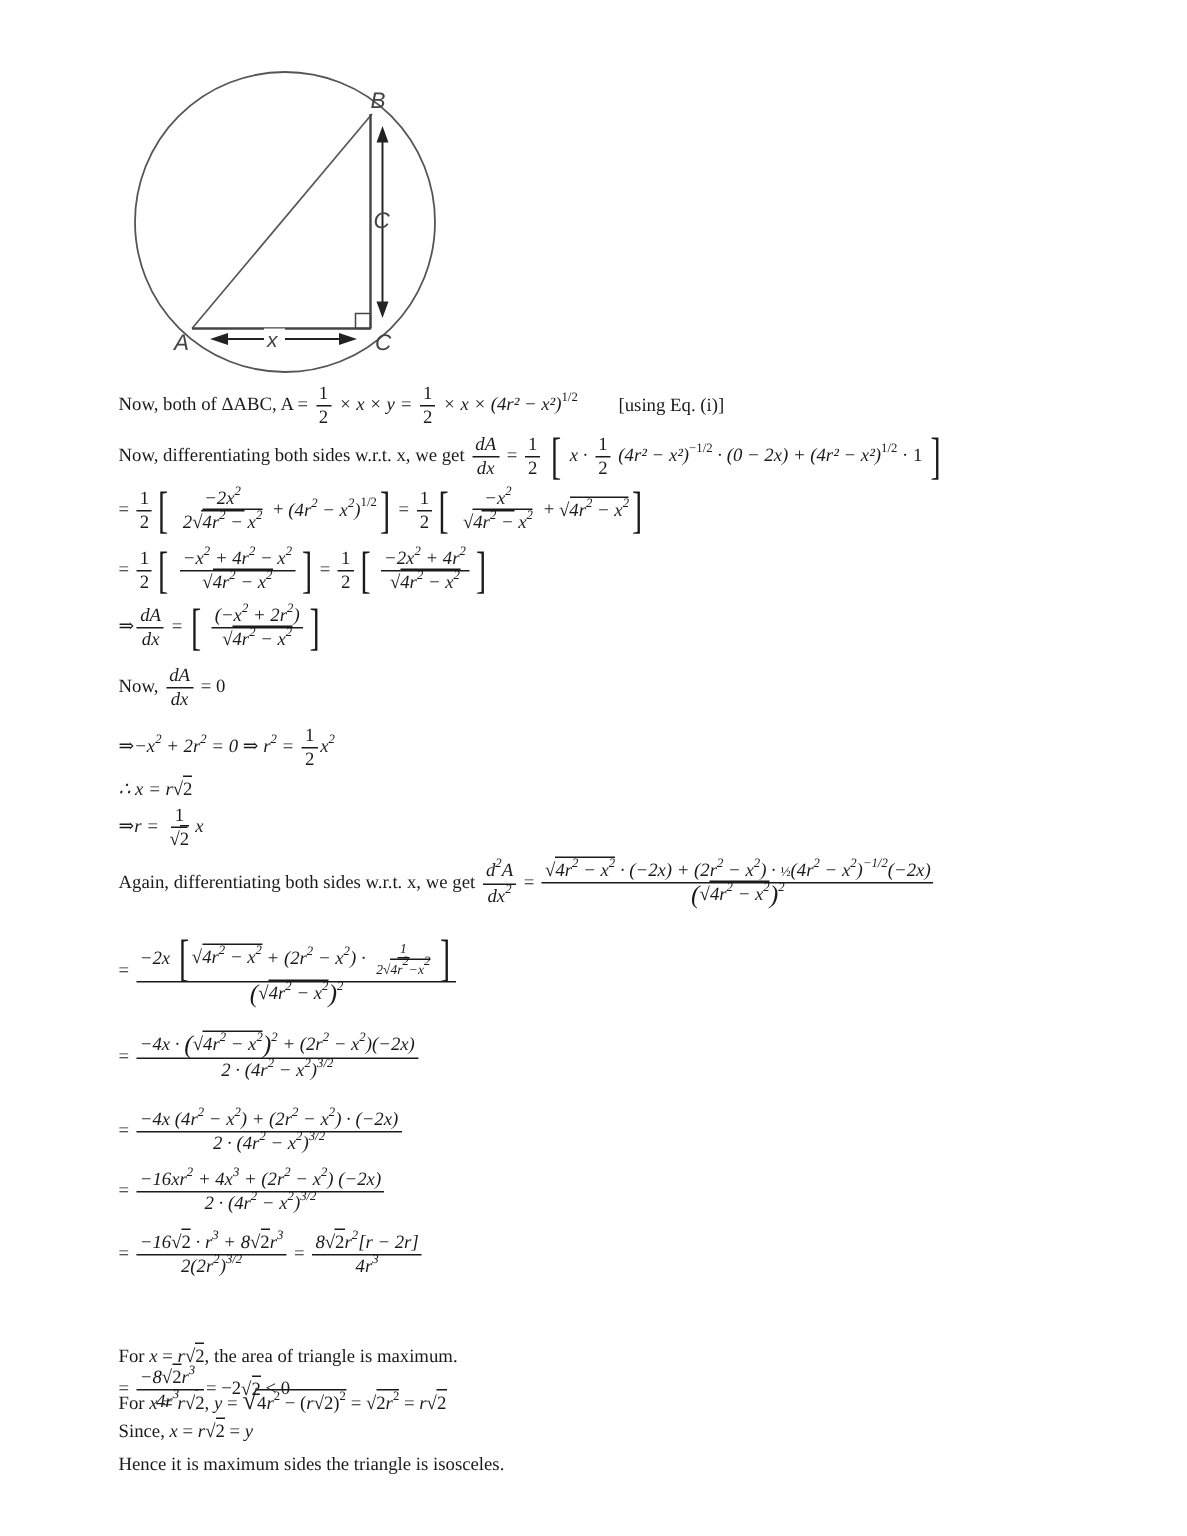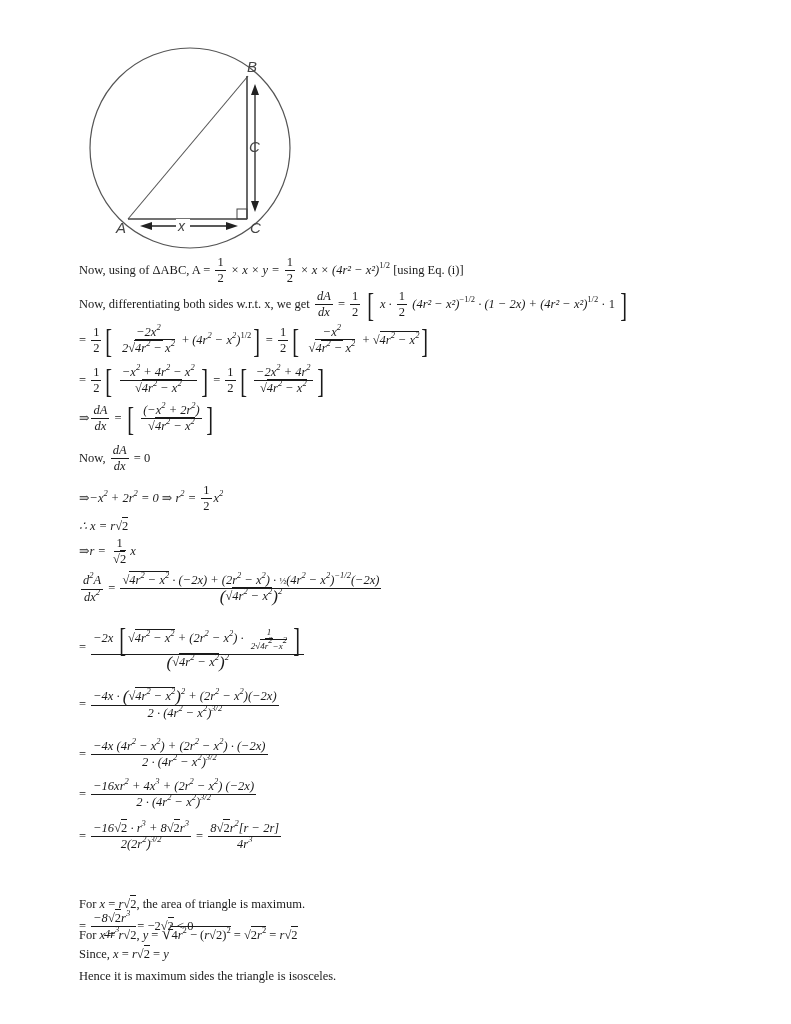--- a/index.html
+++ b/index.html
@@ -39,53 +39,53 @@
   <polygon points="238,226 226,222 226,230" fill="#222"></polygon>
   <rect x="176" y="219" width="14" height="14" fill="#fff"></rect>
   <text x="247" y="72" font-size="15" fill="#444">B</text>
   <text x="249" y="152" font-size="15" fill="#444">C</text>
   <text x="250" y="233" font-size="15" fill="#444">C</text>
   <text x="116" y="233" font-size="15" fill="#444">A</text>
   <text x="178" y="231" font-size="14" fill="#444">x</text>
 </svg>
 
 <div class="ln" style="top:256px">
-  <span>Now, using of ΔABC, A =</span>
+  <span>Now, both of ΔABC, A =</span>
   <span class="frac">
       <span class="n">1</span>
       <span class="d">2</span>
     </span>
   <span class="v">× x × y =</span>
   <span class="frac">
       <span class="n">1</span>
       <span class="d">2</span>
     </span>
   <span class="v">× x ×</span>
   <span class="v">(4r² − x²)</span><sup>1/2</sup>
-  <span style="">[using Eq. (i)]</span>
+  <span style="margin-left:24px">[using Eq. (i)]</span>
 </div>
 
 <div class="ln" style="top:290px">
   <span>Now, differentiating both sides w.r.t. x, we get</span>
   <span class="frac v">
       <span class="n">dA</span>
       <span class="d">dx</span>
     </span> =
   <span class="frac">
       <span class="n">1</span>
       <span class="d">2</span>
     </span>
   <span class="br2">[</span>
   <span class="v">x ·</span>
   <span class="frac">
       <span class="n">1</span>
       <span class="d">2</span>
     </span>
   <span class="v">(4r² − x²)</span><sup>−1/2</sup>
-  <span class="v">· (1 − 2x) + (4r² − x²)</span><sup>1/2</sup>
+  <span class="v">· (0 − 2x) + (4r² − x²)</span><sup>1/2</sup>
   <span>· 1</span>
   <span class="br2">]</span>
 </div>
 
 <div class="ln" style="top:326px">
   = <span class="frac">
       <span class="n">1</span>
       <span class="d">2</span>
     </span><span class="br2">[</span>
   <span class="frac v">
@@ -155,20 +155,21 @@
       <span class="n">1</span>
       <span class="d"><span class="sq"><span class="rad">√</span><span class="arg">2</span></span></span>
     </span>x
 </div>
 
 <div class="ln v" style="top:520px">
   ∴ x = r<span class="sq"><span class="rad">√</span><span class="arg" style="font-style:normal">2</span></span>
 </div>
 
 <div class="ln" style="top:574px">
+  <span>Again, differentiating both sides w.r.t. x, we get</span>
   <span class="frac v">
       <span class="n">d<sup>2</sup>A</span>
       <span class="d">dx<sup>2</sup></span>
     </span> =
   <span class="frac v">
     <span class="n"><span class="sq"><span class="rad">√</span><span class="arg">4r<sup>2</sup> − x<sup>2</sup></span></span> · (−2x) + (2r<sup>2</sup> − x<sup>2</sup>) · <span style="font-size:9px;font-style:normal">½</span>(4r<sup>2</sup> − x<sup>2</sup>)<sup>−1/2</sup>(−2x)</span>
     <span class="d"><span class="pn">(</span><span class="sq"><span class="rad">√</span><span class="arg">4r<sup>2</sup> − x<sup>2</sup></span></span><span class="pn">)</span><sup>2</sup></span>
   </span>
 </div>
 

